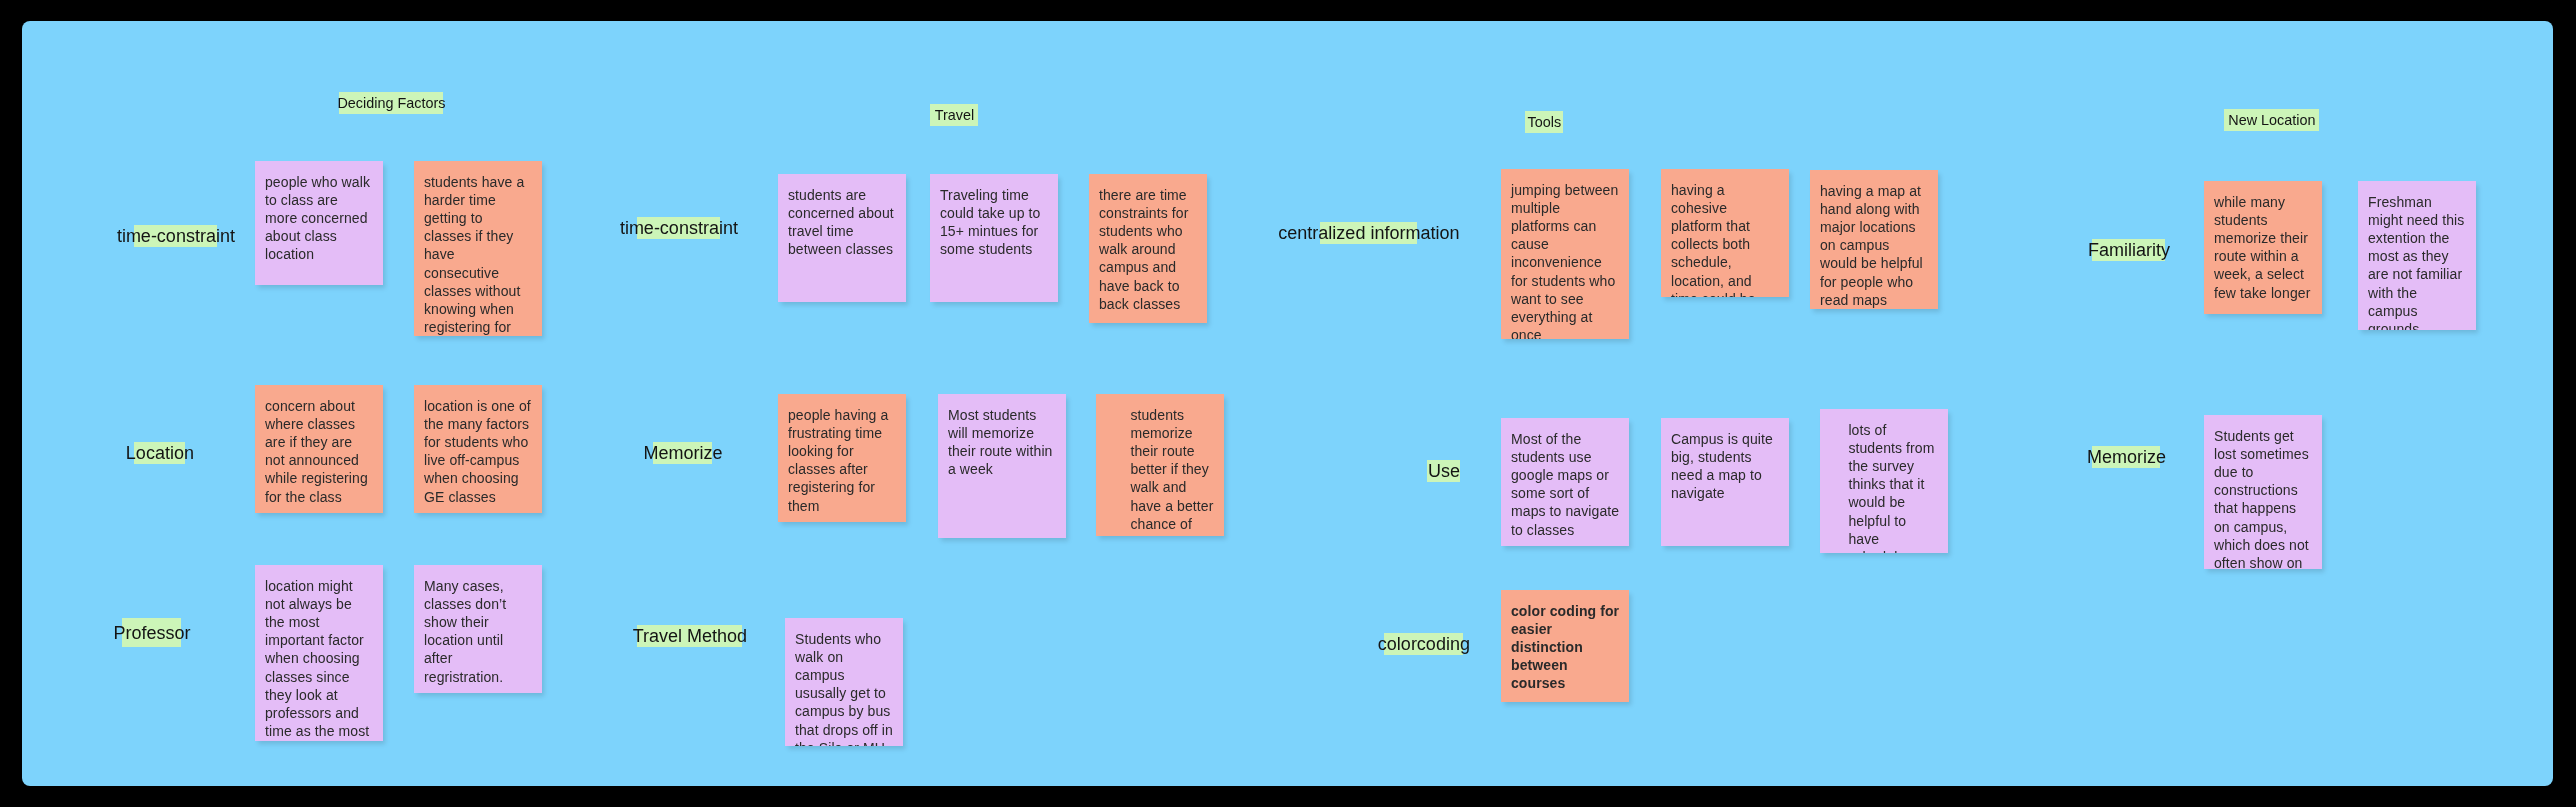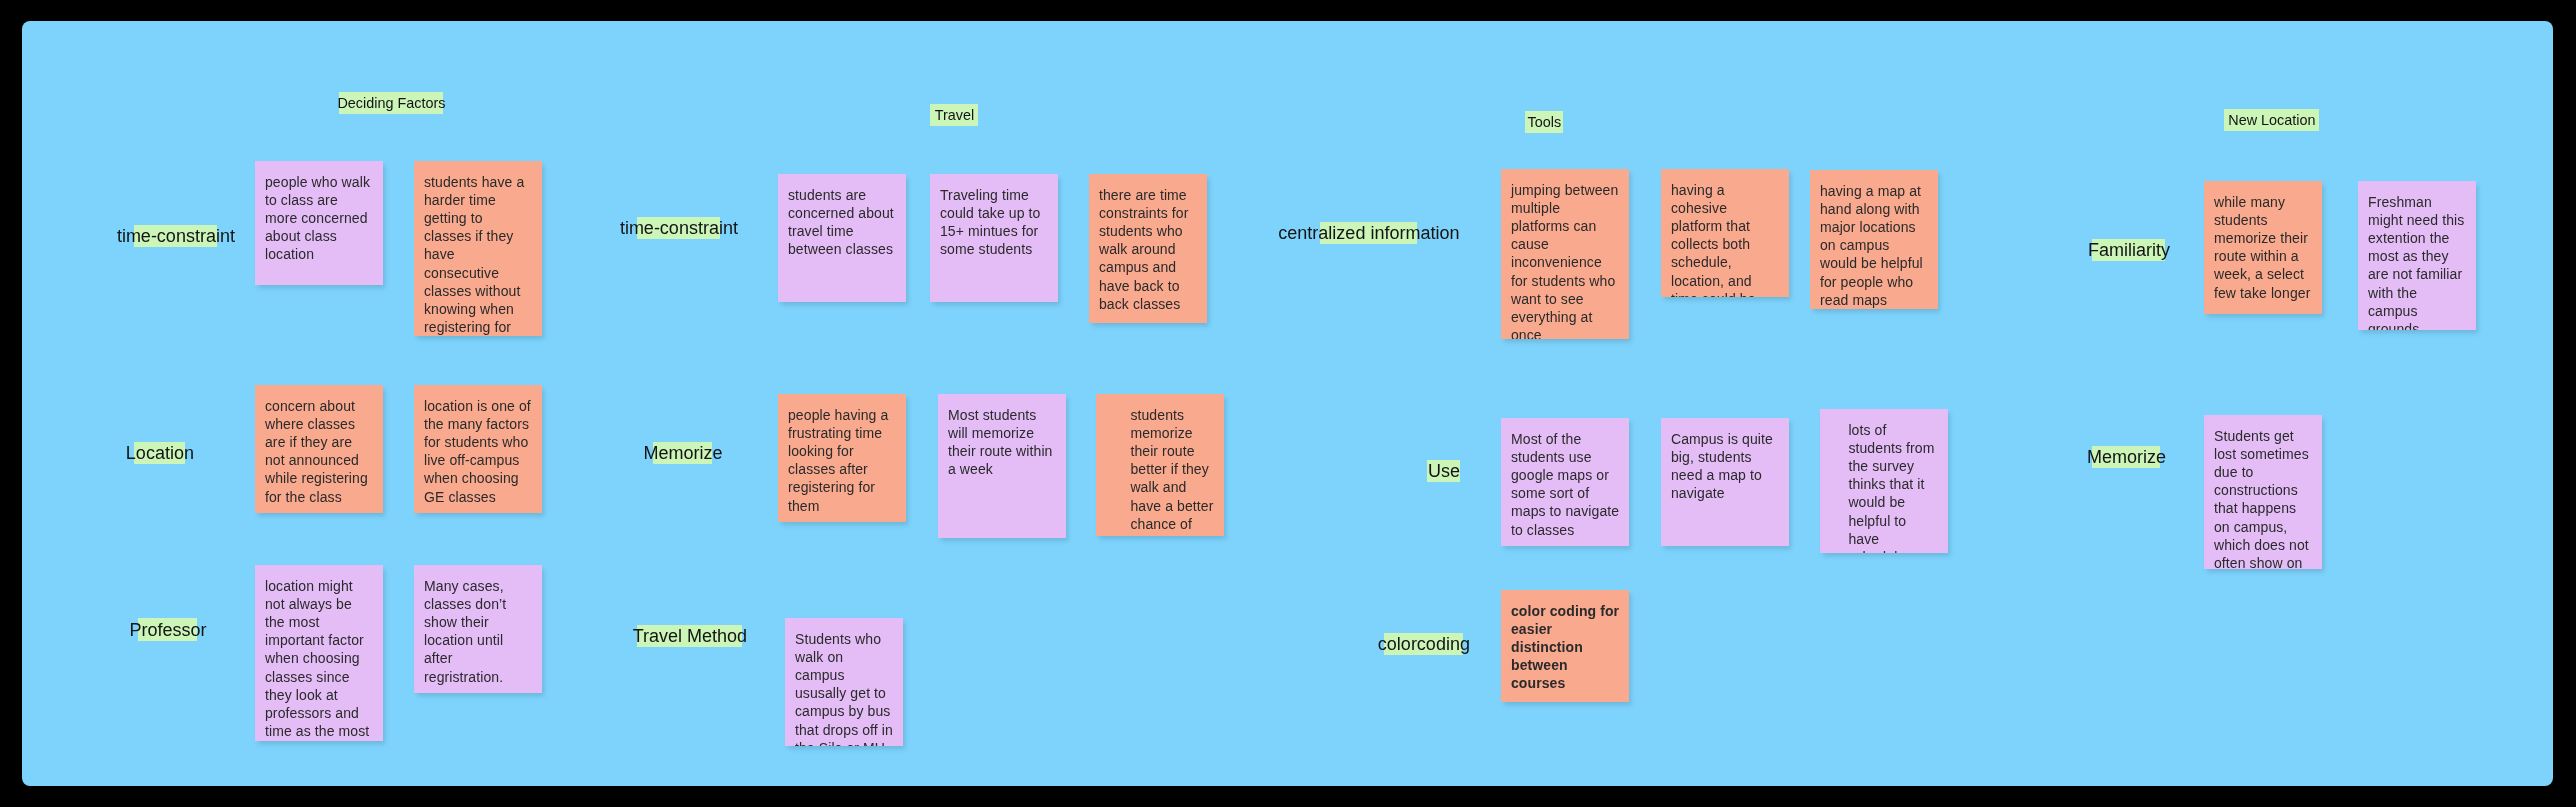--- a/index.html
+++ b/index.html
@@ -73,21 +73,21 @@
 
 <div id="board-frame">
   <div id="canvas">
       <div class="label-chip group-title" style="left: 317px; top: 71px; width: 104px; height: 22.4px;">Deciding Factors</div>
       <div class="label-chip" style="left: 112px; top: 204px; width: 83px; height: 22.4px;">time-constraint</div>
       <div class="note purple" style="left: 233px; top: 140px; width: 128px; height: 124px;">people who walk to class are more concerned about class location</div>
       <div class="note salmon" style="left: 392px; top: 140px; width: 128px; height: 175px;">students have a harder time getting to classes if they have consecutive classes without knowing when registering for classes</div>
       <div class="label-chip" style="left: 112px; top: 421px; width: 51px; height: 22.4px;">Location</div>
       <div class="note salmon" style="left: 392px; top: 364px; width: 128px; height: 128px;">location is one of the many factors for students who live off-campus when choosing GE classes</div>
       <div class="note salmon" style="left: 233px; top: 364px; width: 128px; height: 128px;">concern about where classes are if they are not announced while registering for the class</div>
-      <div class="label-chip" style="left: 116px; top: 597px; width: 59px; height: 23px;">Professor</div>
+      <div class="label-chip" style="left: 100px; top: 597px; width: 59px; height: 29px;">Professor</div>
       <div class="note purple" style="left: 233px; top: 544px; width: 128px; height: 176px;">location might not always be the most important factor when choosing classes since they look at professors and time as the most important factor</div>
       <div class="note purple" style="left: 392px; top: 544px; width: 128px; height: 128px;">Many cases, classes don’t show their location until after regristration.</div>
       <div class="label-chip group-title" style="left: 908px; top: 83px; width: 48px; height: 22.4px;">Travel</div>
       <div class="label-chip" style="left: 615px; top: 196px; width: 83px; height: 22.4px;">time-constraint</div>
       <div class="note purple" style="left: 756px; top: 153px; width: 128px; height: 128px;">students are concerned about travel time between classes</div>
       <div class="note purple" style="left: 908px; top: 153px; width: 128px; height: 128px;">Traveling time could take up to 15+ mintues for some students</div>
       <div class="note salmon" style="left: 1067px; top: 153px; width: 118px; height: 149px;">there are time constraints for students who walk around campus and have back to back classes</div>
       <div class="label-chip" style="left: 631px; top: 421px; width: 59px; height: 22.4px;">Memorize</div>
       <div class="note salmon" style="left: 756px; top: 373px; width: 128px; height: 128px;">people having a frustrating time looking for classes after registering for them</div>
       <div class="note purple" style="left: 916px; top: 373px; width: 128px; height: 144px;">Most students will memorize their route within a week</div>

